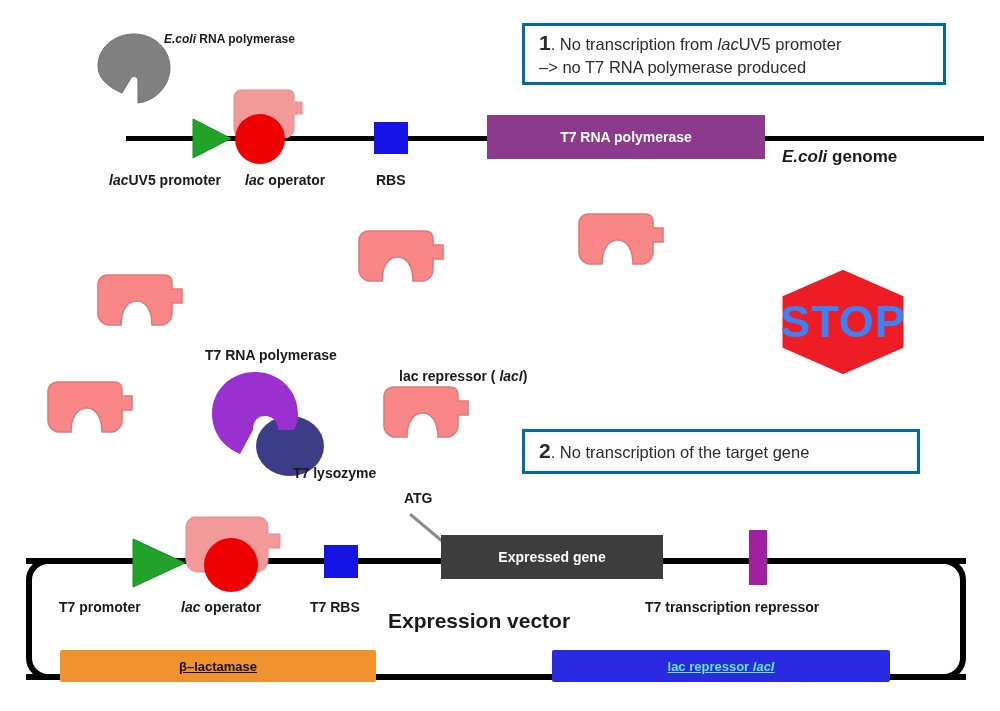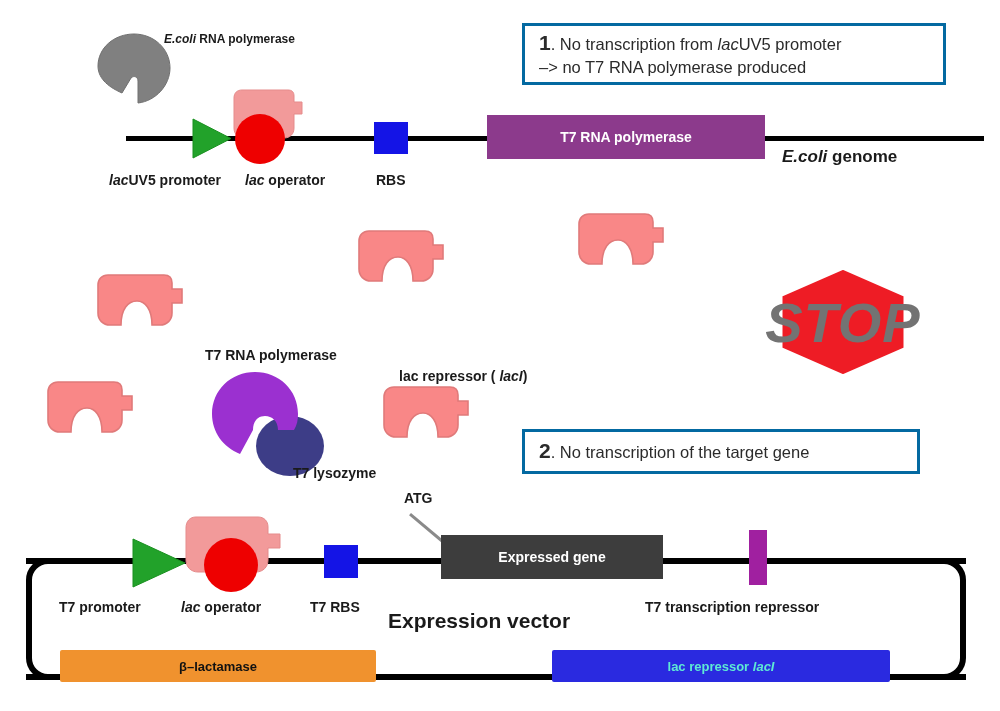--- a/index.html
+++ b/index.html
@@ -39,20 +39,21 @@
   .purple-gene{background:#8c3a8c;}
   .dark-gene{background:#3d3d3d;}
   .blue-sq{background:#1414e6;}
   .purple-term{background:#a020a0;}
 
   .rounded-gene{
     position:absolute;
     display:flex;align-items:center;justify-content:center;
     font-weight:bold;border-radius:2px;
     box-sizing:border-box;
+    text-decoration:underline;
   }
   .orange-gene{background:#f0922e;color:#111;}
   .bluegene{background:#2a2ae0;color:#5eead4;}
 
   
   .callout{
     position:absolute;
     background:#fff;
     border:3px solid #0369a1;
     box-sizing:border-box;
@@ -74,23 +75,22 @@
   }
 
   
   .blob{position:absolute;}
   .blob svg{display:block;overflow:visible;}
 
   .stop-wrap{position:absolute;}
   .stop-text{
     position:absolute;left:0;top:0;width:100%;height:100%;
     display:flex;align-items:center;justify-content:center;
-    color:#737373;font-weight:bold;font-size:56px;letter-spacing:1px;
+    color:#3b82f6;font-weight:bold;font-size:45px;letter-spacing:1px;
     pointer-events:none;
-    font-style:italic;
   }
 
   .atg-line{position:absolute;background:#8a8a8a;transform-origin:0 0;height:3px;}
 </style>
 </head>
 <body>
 
 <div id="stage">
 
   <div class="blob" style="left:96px;top:33px;width:76px;height:72px;">

